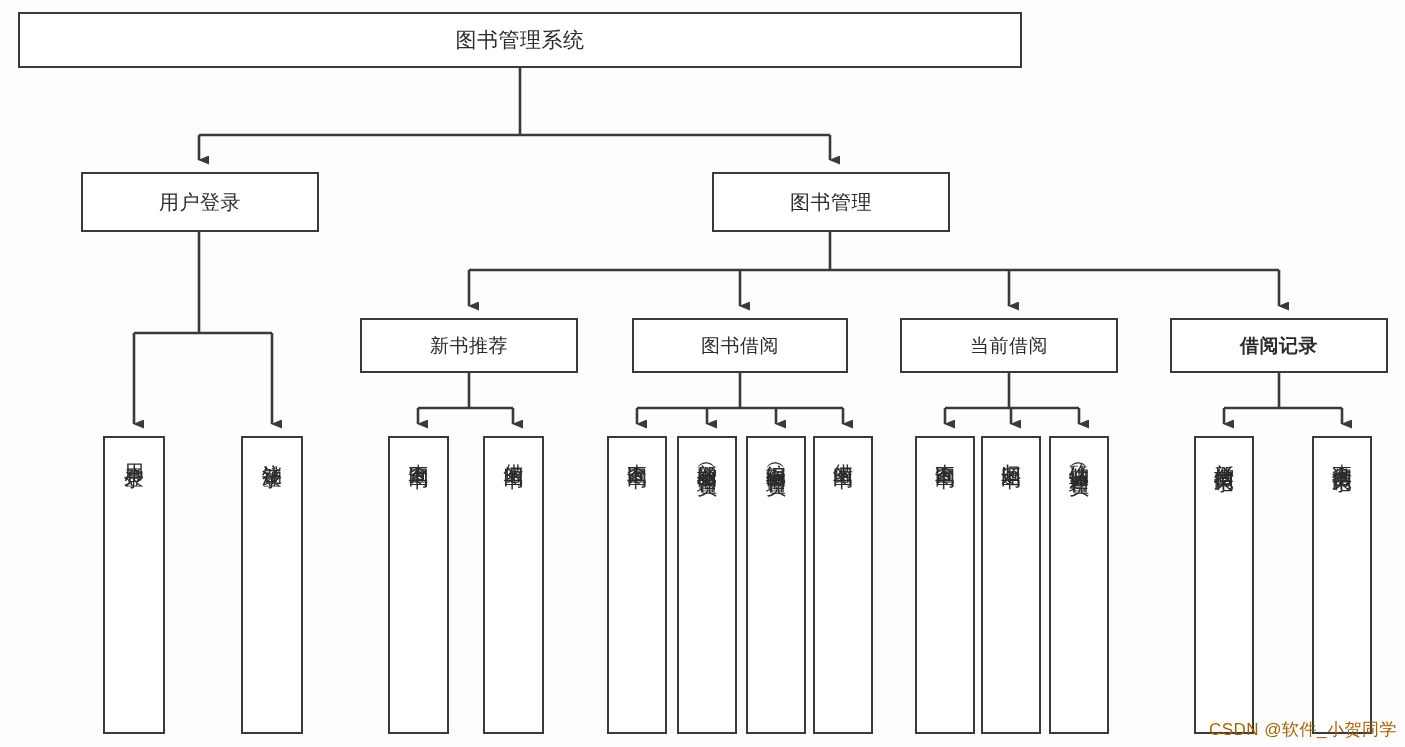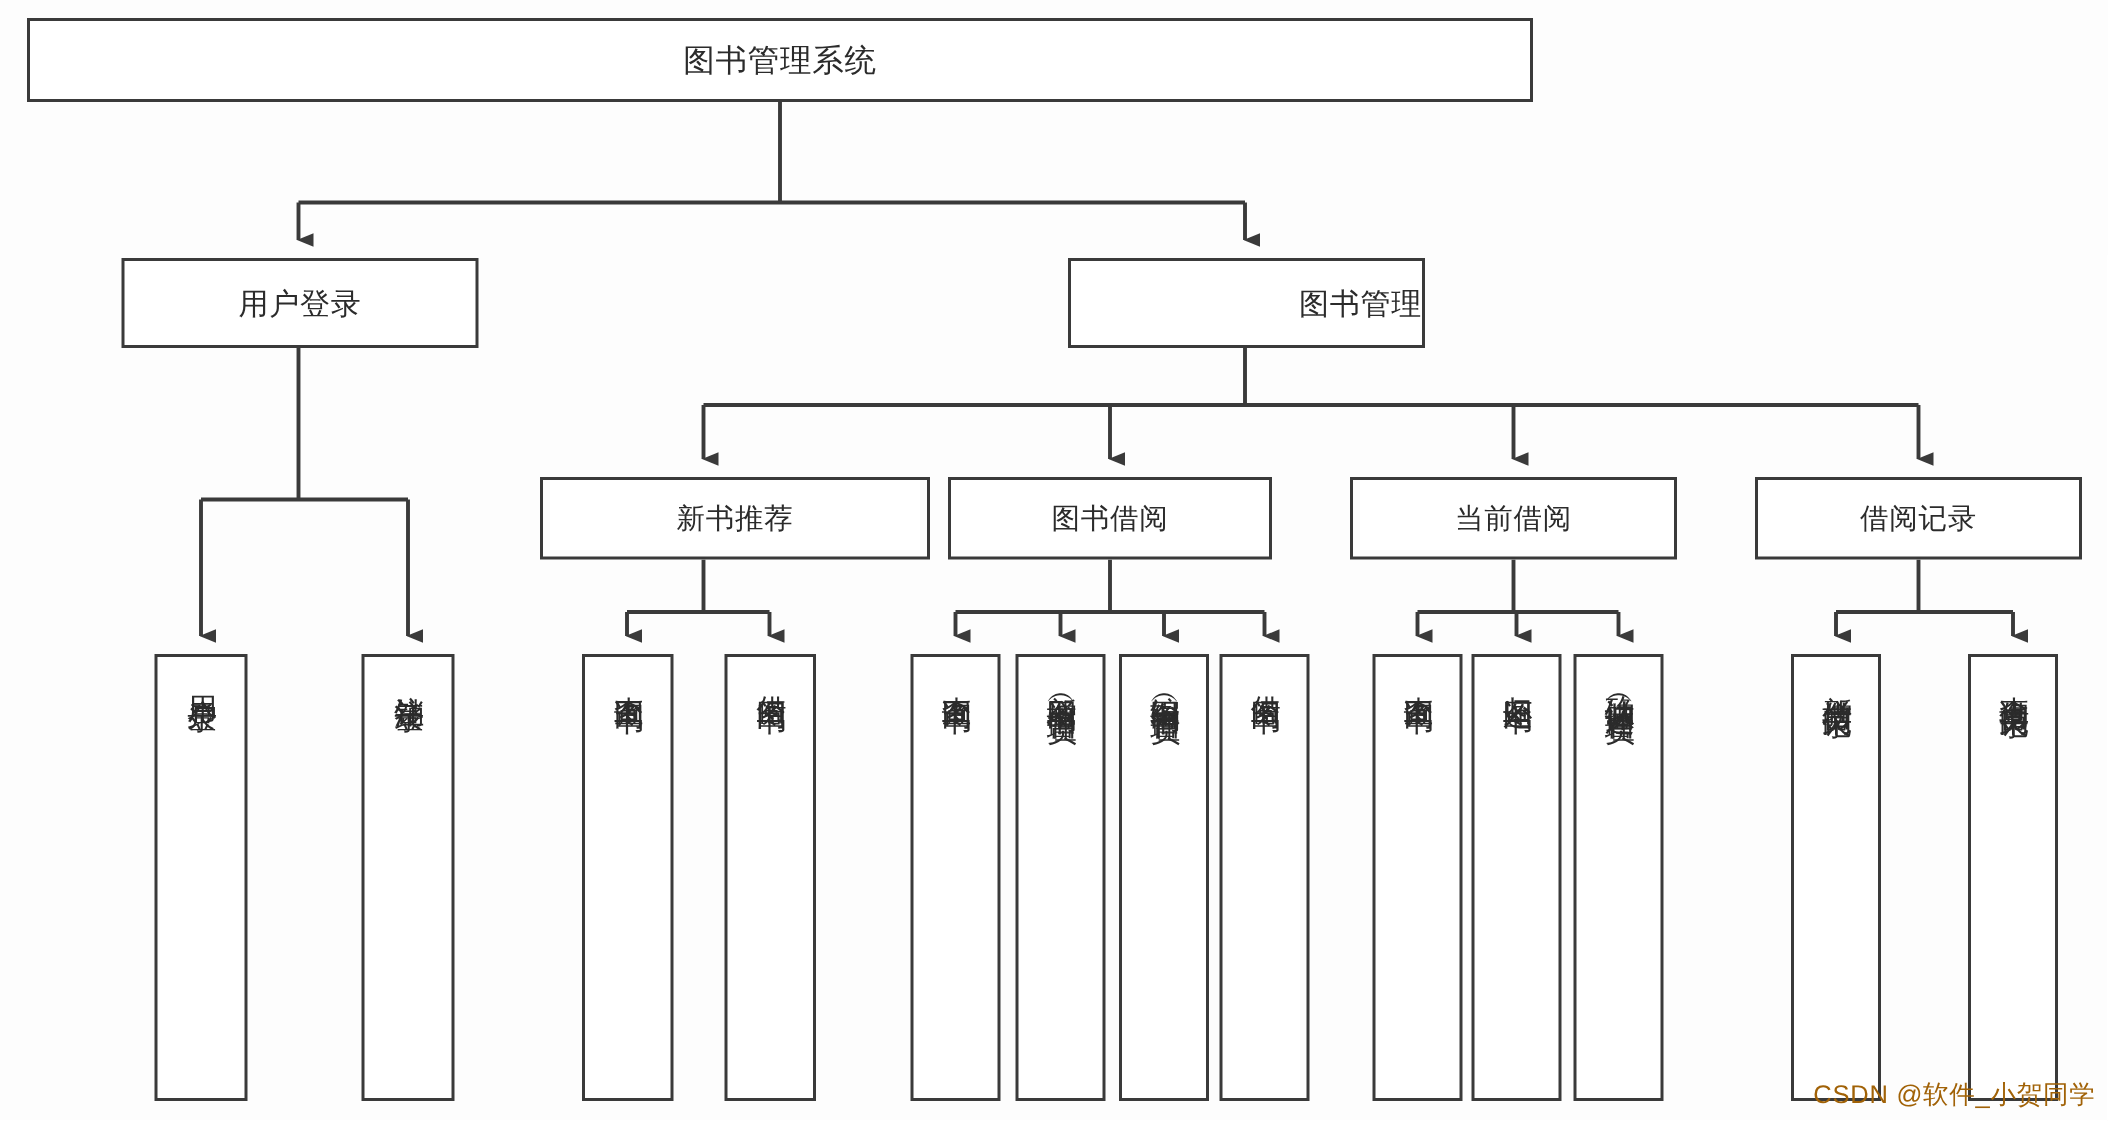--- a/index.html
+++ b/index.html
@@ -124,34 +124,34 @@
     </g>
   </svg>
 
   <div class="node node-root" style="left:18px; top:12px; width:1004px; height:56px;">
     <span>图书管理系统</span>
   </div>
 
   <div class="node node-l1" style="left:81px; top:172px; width:238px; height:60px;">
     <span>用户登录</span>
   </div>
-  <div class="node node-l1" style="left:712px; top:172px; width:238px; height:60px;justify-content:flex-end;">
+  <div class="node node-l1" style="left:712px; top:172px; width:238px; height:60px;">
     <span>图书管理</span>
   </div>
 
-  <div class="node node-l2" style="left:360px; top:318px; width:260px; height:55px;">
+  <div class="node node-l2" style="left:360px; top:318px; width:218px; height:55px;">
     <span>新书推荐</span>
   </div>
   <div class="node node-l2" style="left:632px; top:318px; width:216px; height:55px;">
     <span>图书借阅</span>
   </div>
   <div class="node node-l2" style="left:900px; top:318px; width:218px; height:55px;font-family:Liberation Mono, monospace;">
     <span>当前借阅</span>
   </div>
-  <div class="node node-l2" style="left:1170px; top:318px; width:218px; height:55px;">
+  <div class="node node-l2" style="left:1170px; top:318px; width:218px; height:55px;font-weight:bold;">
     <span>借阅记录</span>
   </div>
 
   <div class="node node-leaf" style="left:103px; top:436px; width:62px; height:298px;">
     <span class="vtext">用户登录</span>
   </div>
   <div class="node node-leaf" style="left:241px; top:436px; width:62px; height:298px;">
     <span class="vtext">注销登录</span>
   </div>
 

